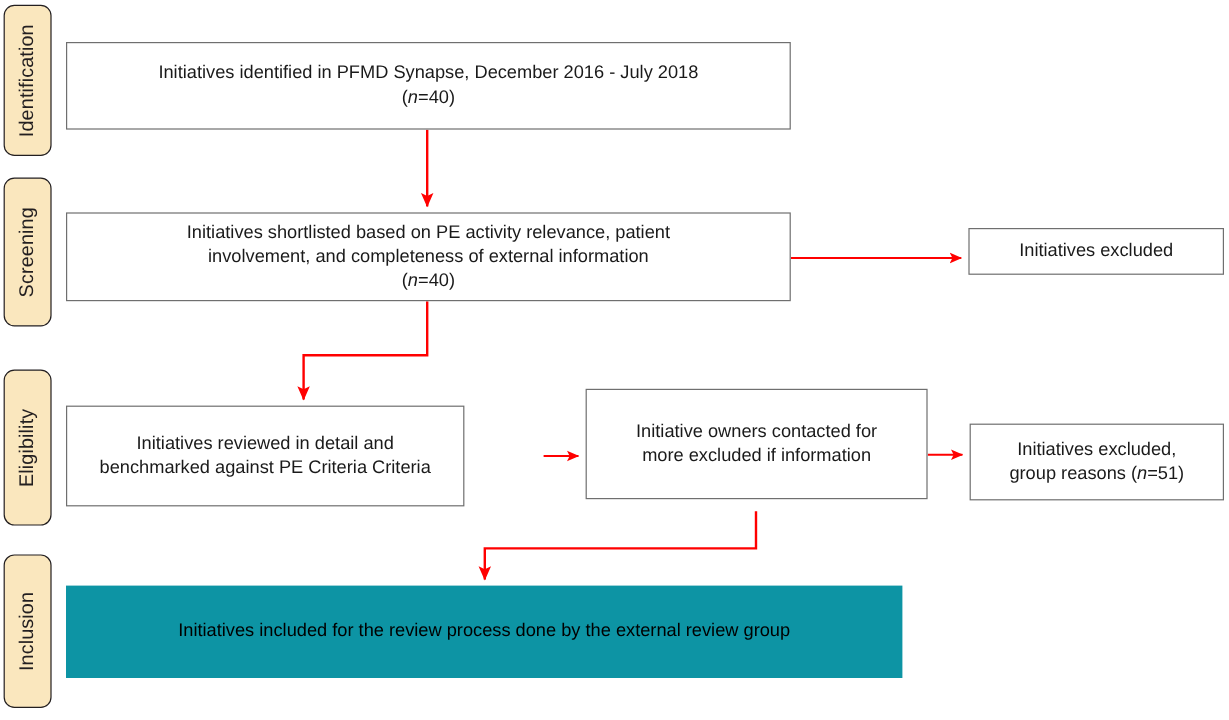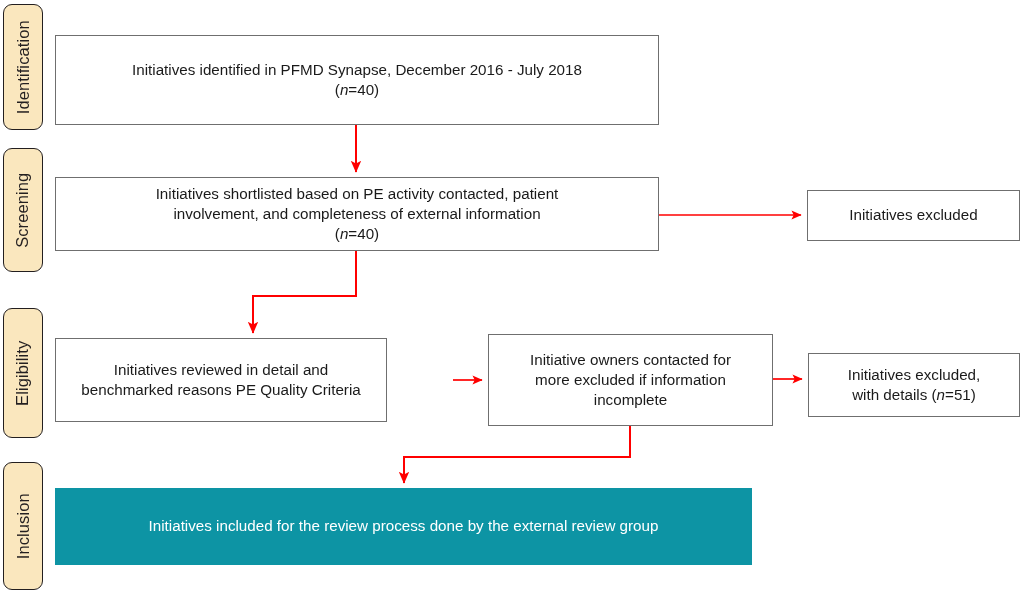--- a/index.html
+++ b/index.html
@@ -60,21 +60,21 @@
     justify-content: center;
     text-align: center;
     padding: 2px 8px;
     color: #1a1a1a;
     font-size: 15.2px;
     line-height: 1.33;
   }
   .flow-box.highlight {
     background: #0D94A4;
     border: none;
-    color: #ffffff;
+    color: #000000;
   }
   .flow-box .box-text { display: block; width: 100%; }
   .flow-box .nline { display: block; }
   .flow-box i { font-style: italic; }
 </style>
 </head>
 <body>
 
 <div id="canvas">
 
@@ -107,60 +107,59 @@
   </div>
 
   <div class="stage-chip" style="left:3px; top:308px; width:40px; height:130px;">
     <span class="stage-text">Eligibility</span>
   </div>
 
   <div class="stage-chip" style="left:3px; top:462px; width:40px; height:128px;">
     <span class="stage-text">Inclusion</span>
   </div>
 
-  <div class="flow-box" style="left:55px; top:35px; width:604px; height:90px;">
+  <div class="flow-box" style="left:55px; top:35px; width:604px; height:73px;">
     <span class="box-text">
       <span class="nline">Initiatives identified in PFMD Synapse, December 2016 - July 2018</span>
       <span class="nline"><span>(</span><i>n</i><span>=40)</span></span>
     </span>
   </div>
 
   <div class="flow-box" style="left:55px; top:177px; width:604px; height:74px;">
     <span class="box-text">
-      <span class="nline">Initiatives shortlisted based on PE activity contacted, patient</span>
+      <span class="nline">Initiatives shortlisted based on PE activity relevance, patient</span>
       <span class="nline">involvement, and completeness of external information</span>
       <span class="nline"><span>(</span><i>n</i><span>=40)</span></span>
     </span>
   </div>
 
-  <div class="flow-box" style="left:807px; top:190px; width:213px; height:51px;">
+  <div class="flow-box" style="left:807px; top:190px; width:213px; height:39px;">
     <span class="box-text">
       <span class="nline">Initiatives excluded</span>
     </span>
   </div>
 
   <div class="flow-box" style="left:55px; top:338px; width:332px; height:84px;">
     <span class="box-text">
       <span class="nline">Initiatives reviewed in detail and</span>
-      <span class="nline">benchmarked reasons PE Quality Criteria</span>
+      <span class="nline">benchmarked against PE Criteria Criteria</span>
     </span>
   </div>
 
-  <div class="flow-box" style="left:488px; top:334px; width:285px; height:92px;">
+  <div class="flow-box" style="left:488px; top:324px; width:285px; height:92px;">
     <span class="box-text">
       <span class="nline">Initiative owners contacted for</span>
       <span class="nline">more excluded if information</span>
-      <span class="nline">incomplete</span>
     </span>
   </div>
 
   <div class="flow-box" style="left:808px; top:353px; width:212px; height:64px;">
     <span class="box-text">
       <span class="nline">Initiatives excluded,</span>
-      <span class="nline"><span>with details (</span><i>n</i><span>=51)</span></span>
+      <span class="nline"><span>group reasons (</span><i>n</i><span>=51)</span></span>
     </span>
   </div>
 
   <div class="flow-box highlight" style="left:55px; top:488px; width:697px; height:77px;">
     <span class="box-text">
       <span class="nline">Initiatives included for the review process done by the external review group</span>
     </span>
   </div>
 
 </div>

